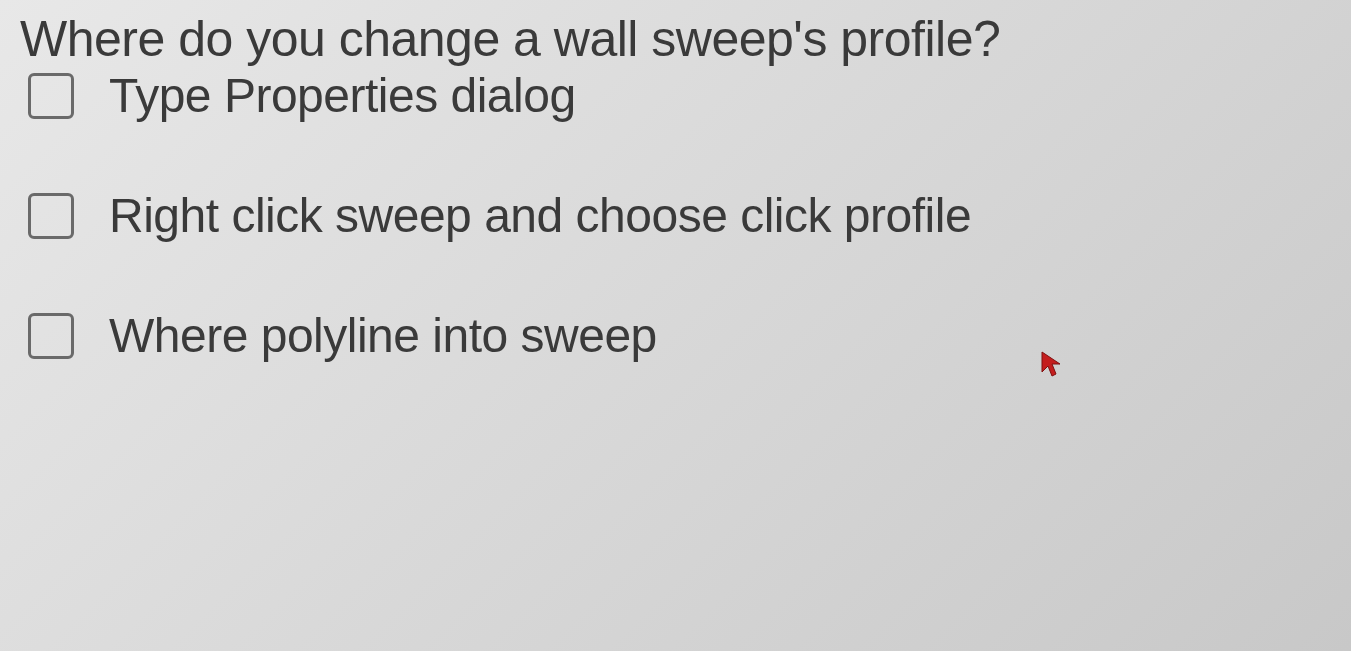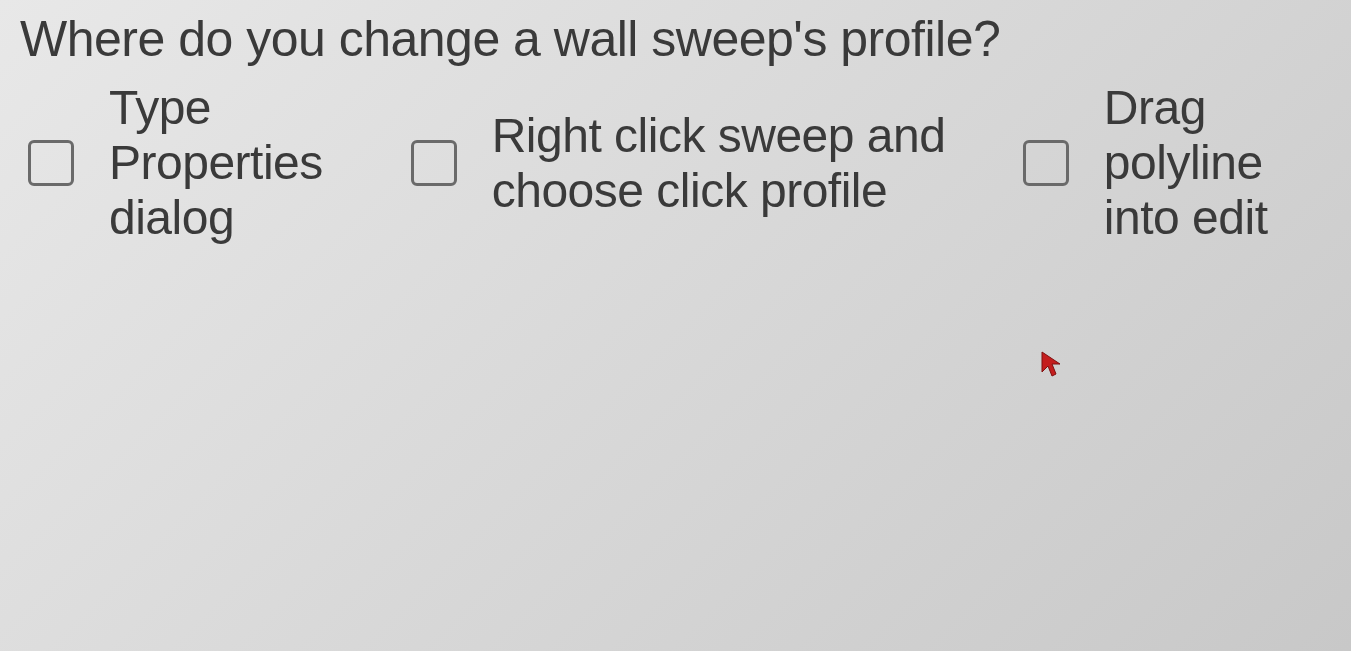--- a/index.html
+++ b/index.html
@@ -17,24 +17,23 @@
       position: relative;
     }
     .question {
       font-size: 50px;
       color: #3a3a3a;
       font-weight: 400;
       letter-spacing: -0.5px;
     }
     .options {
       display: flex;
-      flex-direction: row;
+      flex-direction: column;
       gap: 65px;
       padding-left: 8px;
-      margin-top: 12px;
     }
     .option {
       display: flex;
       align-items: center;
       gap: 35px;
     }
     .checkbox {
       width: 46px;
       height: 46px;
       border: 3px solid #6a6a6a;
@@ -67,19 +66,19 @@
   <div class="option">
     <div class="checkbox"></div>
     <div class="option-label">Type Properties dialog</div>
   </div>
   <div class="option">
     <div class="checkbox"></div>
     <div class="option-label">Right click sweep and choose click profile</div>
   </div>
   <div class="option">
     <div class="checkbox"></div>
-    <div class="option-label">Drag polyline into edit</div>
+    <div class="option-label">Where polyline into sweep</div>
   </div>
 </div>
 
 <svg class="cursor" viewBox="0 0 24 30">
   <path d="M 2 2 L 2 22 L 8 16 L 12 26 L 16 24 L 12 14 L 20 14 Z" fill="#c41e1e" stroke="#801010" stroke-width="1"></path>
 </svg>
 
 </body></html>

